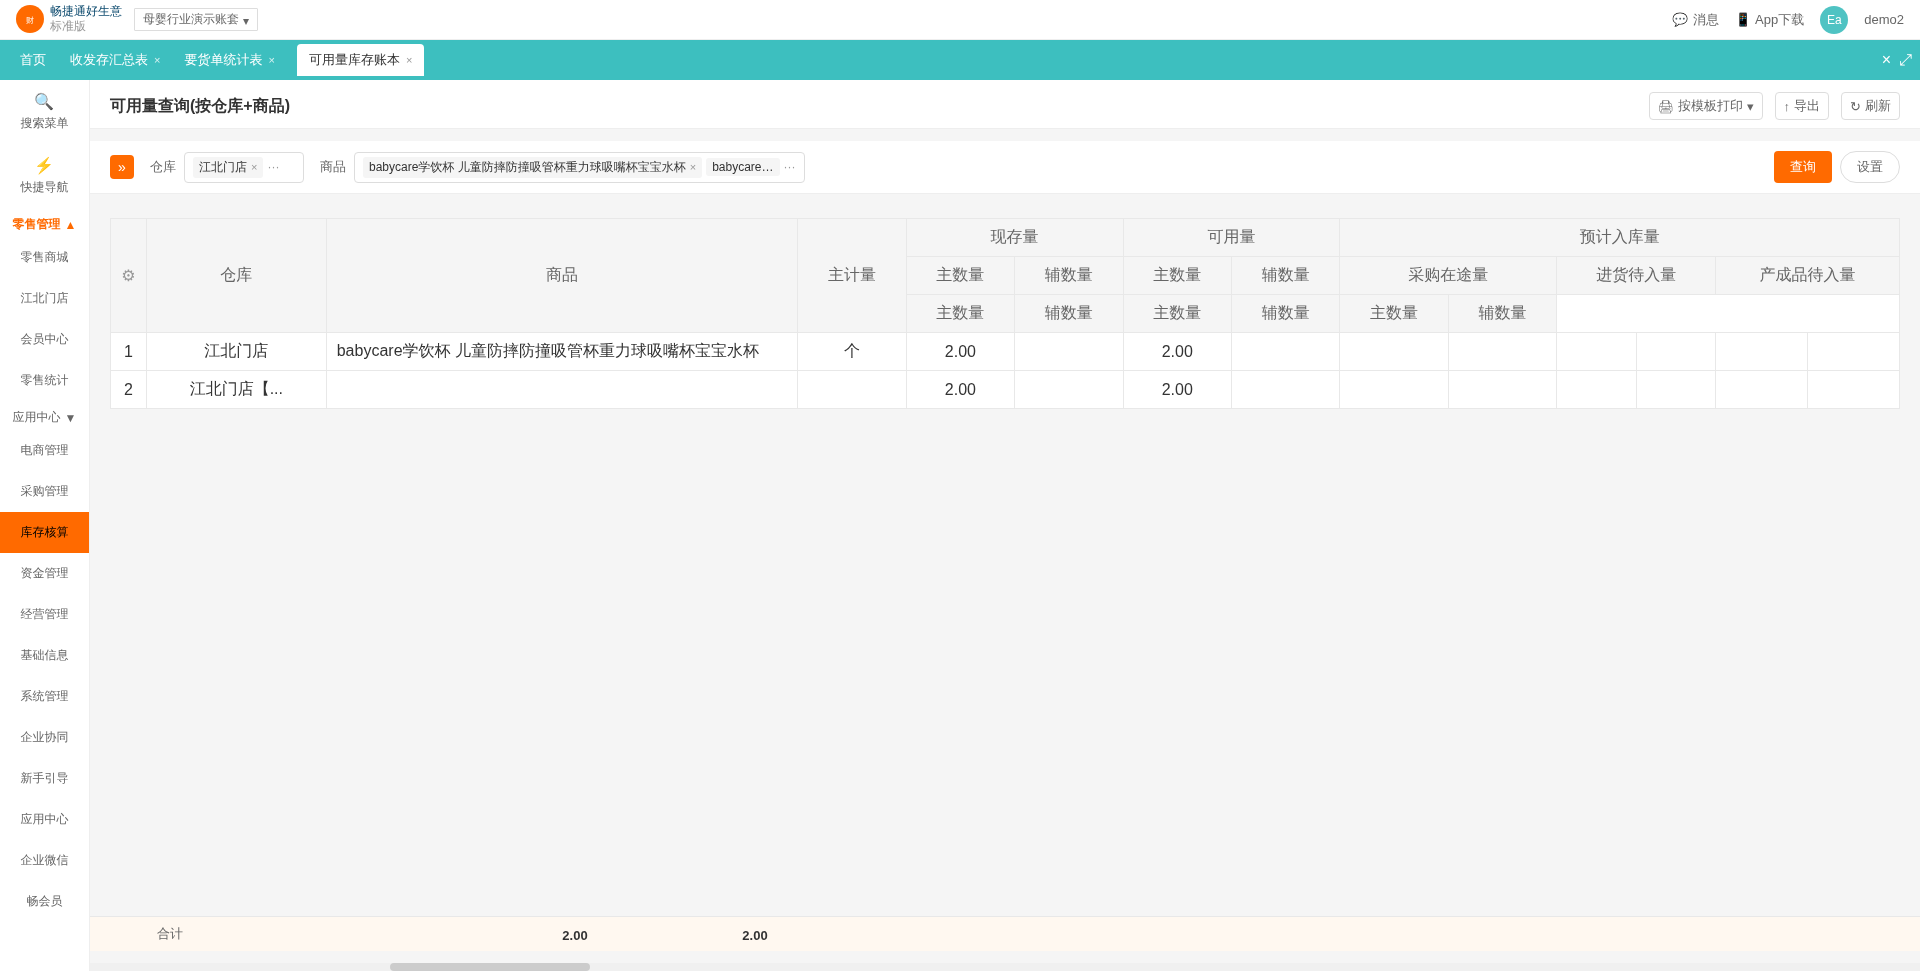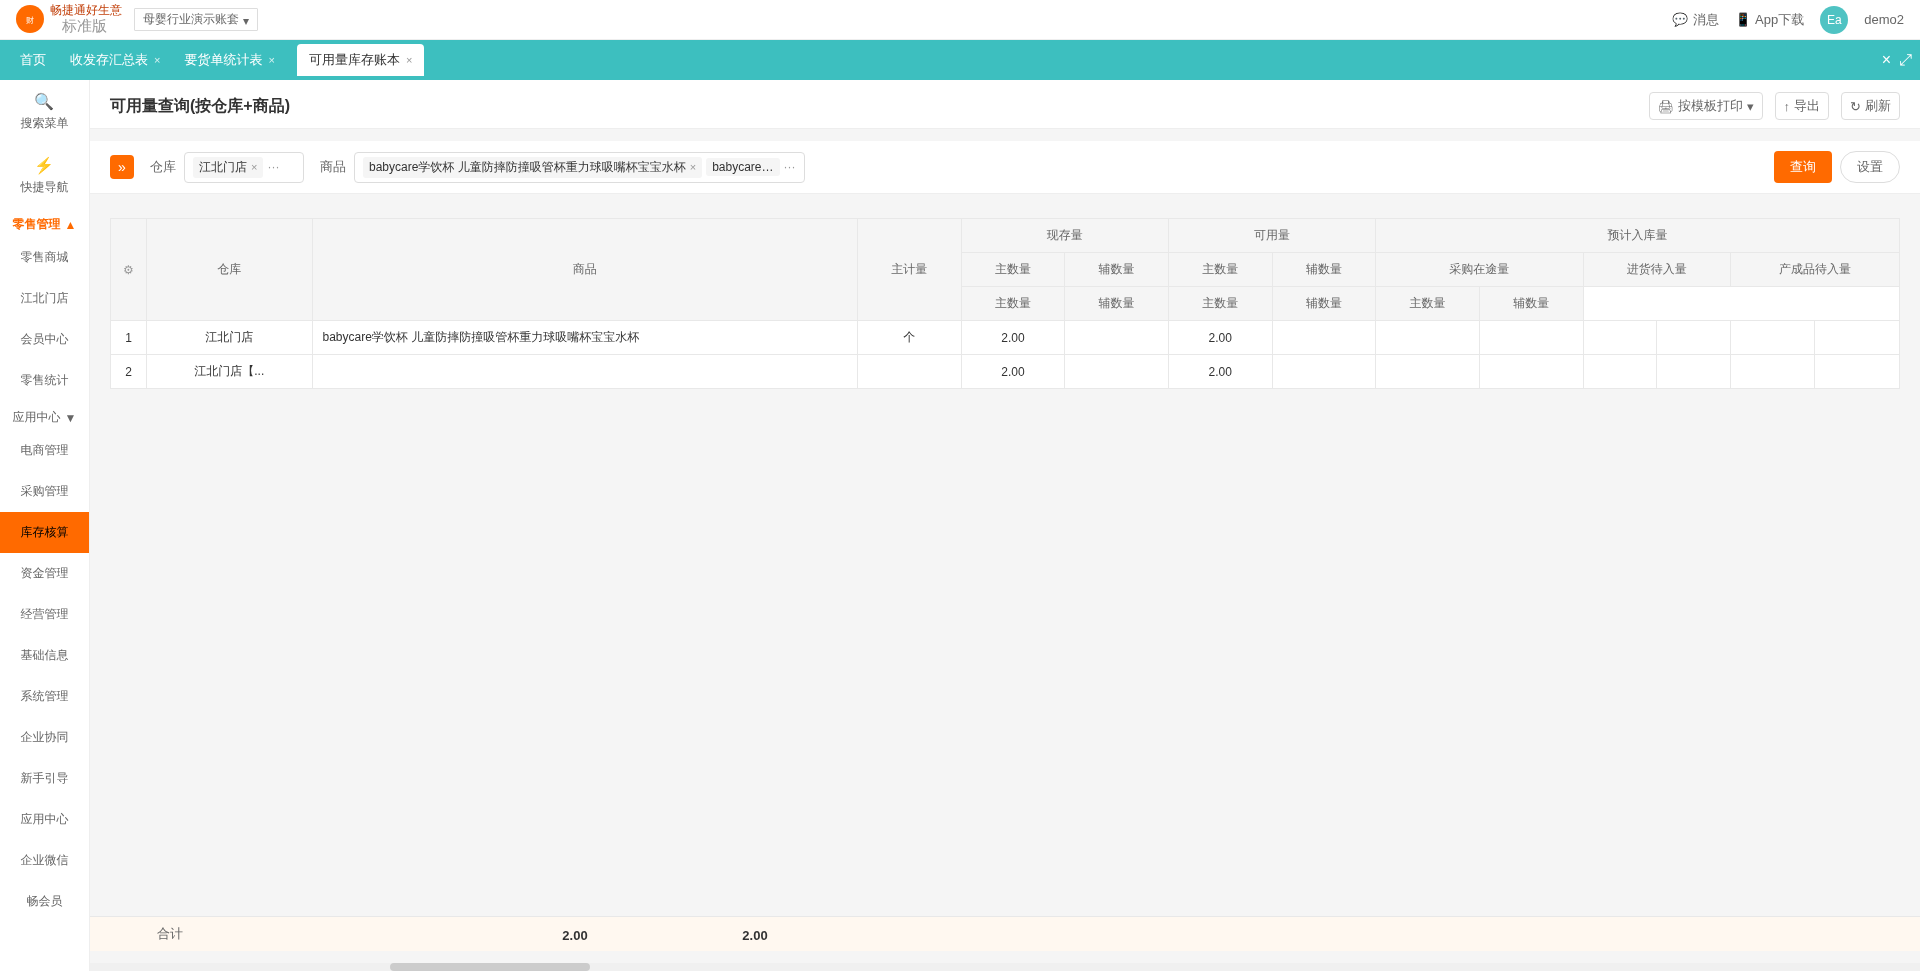--- a/index.html
+++ b/index.html
@@ -11,22 +11,22 @@
       background: #fff;
       display: flex;
       align-items: center;
       justify-content: space-between;
       padding: 0 16px;
       border-bottom: 1px solid #eee;
     }
     .top-bar-left { display: flex; align-items: center; gap: 12px; }
     .logo { display: flex; align-items: center; gap: 6px; }
     .logo-icon { width: 28px; height: 28px; background: #ff6a00; border-radius: 50%; display: flex; align-items: center; justify-content: center; }
-    .logo-text { font-size: 12px; color: #c2410c; line-height: 1.2; }
-    .label-tag { font-size: 15px; color: #999; margin-left: 12px; }
+    .logo-text { font-size: 12px; color: #0c4a6e; line-height: 1.2; }
+    .label-tag { font-size: 12px; color: #999; }
     .tenant-selector {
       display: flex; align-items: flex-end; gap: 4px;
       border: 1px solid #ddd; border-radius: 1px; padding: 2px 8px;
       font-size: 12px; color: #666; cursor: pointer;
     }
     .top-bar-right { display: flex; align-items: center; gap: 16px; font-size: 13px; color: #666; }
     .top-bar-right span { cursor: pointer; display: flex; align-items: center; gap: 4px; }
     .avatar { width: 28px; height: 28px; border-radius: 50%; background: #4fc3c3; display: flex; align-items: center; justify-content: center; color: #fff; font-size: 12px; }
 
     
@@ -178,21 +178,21 @@
     }
     .data-table {
       width: 100%;
       border-collapse: collapse;
       background: #fff;
       border: 1px solid #e8e8e8;
     }
     .data-table th, .data-table td {
       border: 1px solid #e8e8e8;
       padding: 8px 10px;
-      font-size: 12px;
+      font-size: 16px;
       text-align: center;
       white-space: nowrap;
     }
     .data-table th {
       background: #f5f5f5;
       color: #666;
       font-weight: normal;
     }
     .data-table td { color: #333; }
     .col-group-header {

